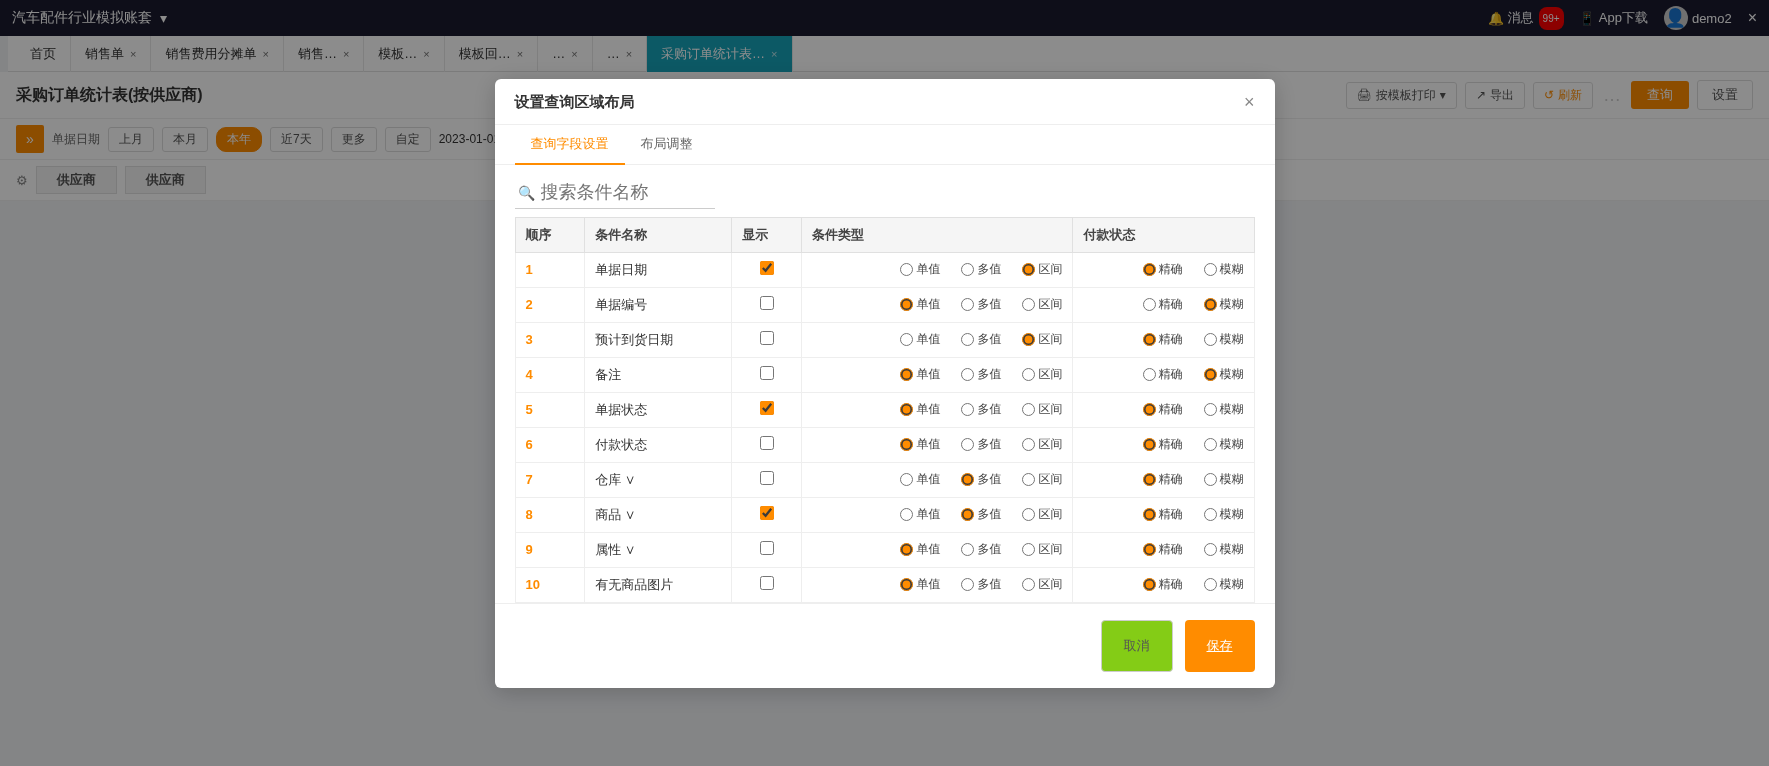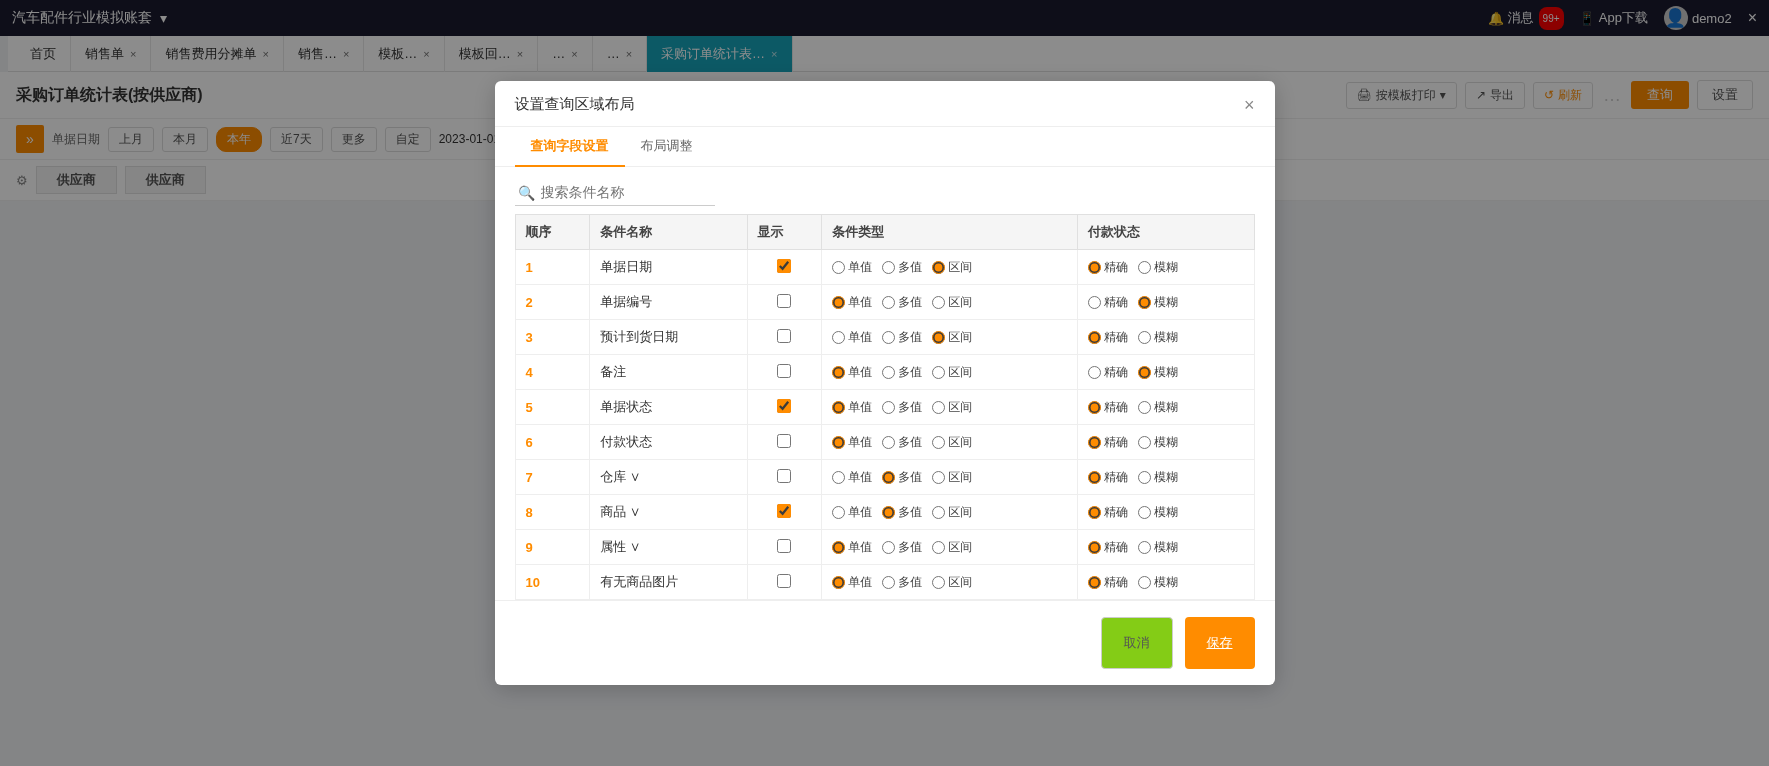--- a/index.html
+++ b/index.html
@@ -123,58 +123,58 @@
       flex-direction: column;
       box-shadow: 0 4px 24px rgba(0,0,0,0.2);
     }
     .modal-header {
       display: flex;
       align-items: center;
       justify-content: space-between;
       padding: 14px 20px 12px;
       border-bottom: 1px solid #eee;
     }
-    .modal-title { font-size: 15px; font-weight: normal; color: #333; }
+    .modal-title { font-size: 15px; font-weight: bold; color: #333; }
     .modal-close { cursor: pointer; font-size: 18px; color: #888; line-height: 1; }
 
     
     .modal-tabs {
       display: flex;
       padding: 0 20px;
       border-bottom: 1px solid #eee;
       gap: 0;
     }
     .modal-tab {
       padding: 10px 16px;
       font-size: 13px;
       cursor: pointer;
       color: #666;
       border-bottom: 2px solid transparent;
       margin-bottom: -1px;
     }
     .modal-tab.active {
       color: #ff8c00;
       border-bottom: 2px solid #ff8c00;
-      font-weight: bold;
+      font-weight: normal;
     }
 
     
     .modal-search {
       padding: 12px 20px 8px;
       display: flex;
       align-items: center;
       gap: 6px;
     }
     .modal-search-input {
       width: 200px;
       padding: 5px 8px 5px 26px;
       border: none;
       border-bottom: 1px solid #ccc;
       outline: none;
-      font-size: 14px;
+      font-size: 18px;
       background: transparent;
     }
     .modal-search-wrap {
       position: relative;
       display: flex;
       align-items: center;
     }
     .modal-search-icon {
       position: absolute;
       left: 4px;
@@ -205,21 +205,21 @@
       z-index: 1;
     }
     .modal-table tbody tr td {
       padding: 8px 10px;
       border: 1px solid #eee;
       color: #333;
       vertical-align: middle;
     }
 
     
-    .radio-group { display: flex; gap: 10px; align-items: center; }
+    .radio-group { display: flex; gap: 21px; align-items: center; justify-content: flex-end; }
     .radio-label { display: flex; align-items: center; gap: 3px; cursor: pointer; font-size: 12px; color: #444; white-space: nowrap; }
     .radio-label input[type=radio] { accent-color: #ff8c00; cursor: pointer; }
 
     
     .cb { accent-color: #ff8c00; cursor: pointer; width: 14px; height: 14px; }
 
     
     .row-num { color: #ff8c00; font-weight: bold; font-size: 13px; }
 
     

